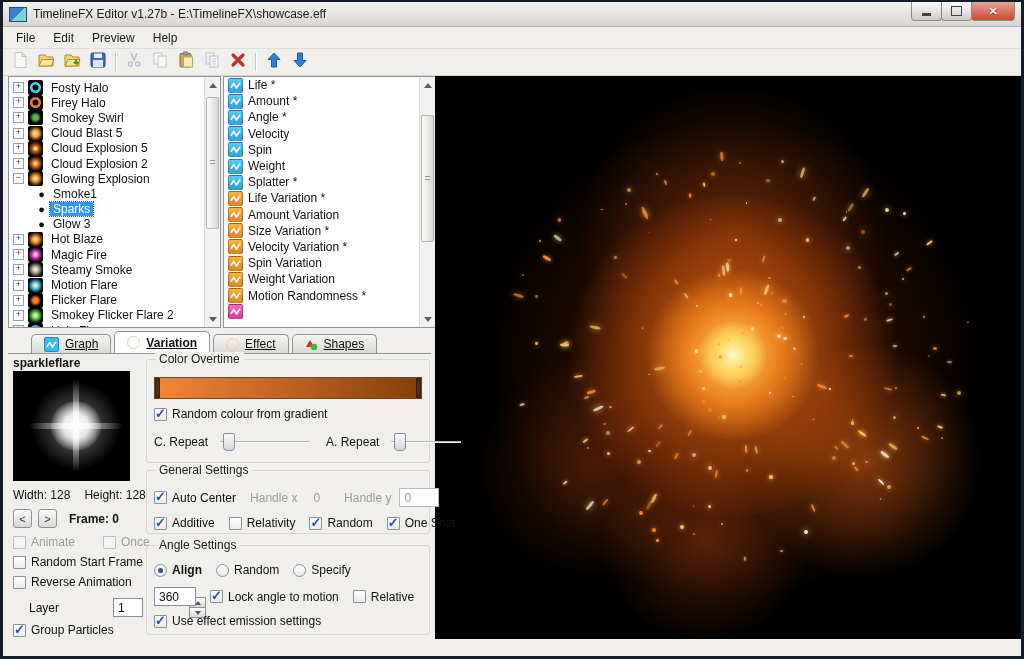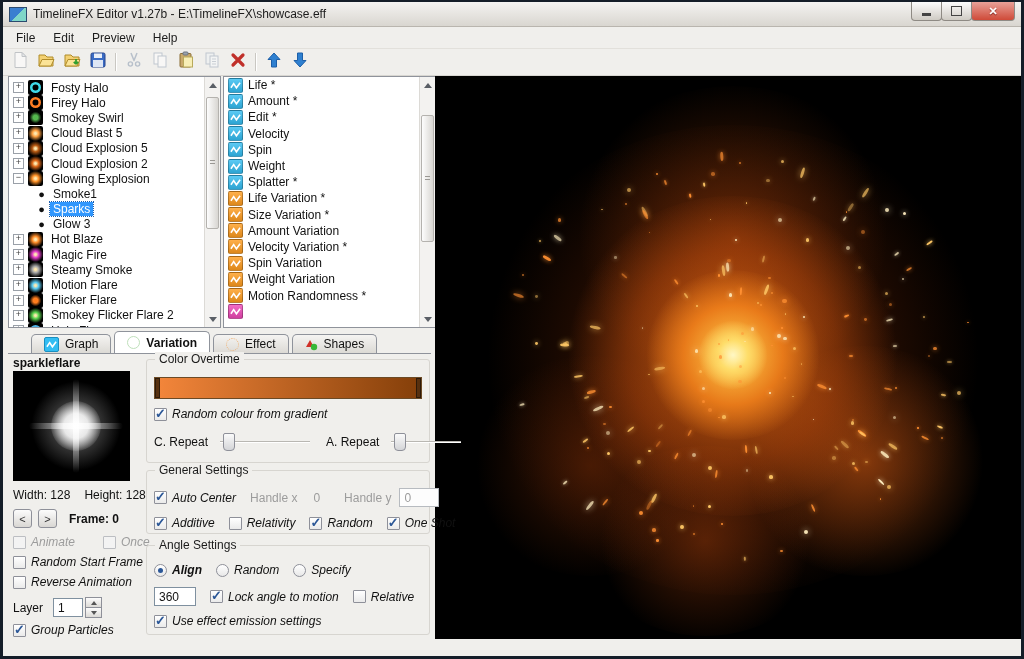--- a/index.html
+++ b/index.html
@@ -43,33 +43,33 @@
   
   .vscroll{position:absolute;top:0;bottom:0;right:0;width:15px;background:#f3f2f0;border-left:1px solid #dcdad6;}
   .sarrow{position:absolute;left:1px;right:1px;height:14px;display:flex;align-items:center;justify-content:center;}
   .sarrow.up{top:1px;}.sarrow.down{bottom:1px;}
   .tri-up{width:0;height:0;border-left:4px solid transparent;border-right:4px solid transparent;border-bottom:5px solid #5a5f66;}
   .tri-down{width:0;height:0;border-left:4px solid transparent;border-right:4px solid transparent;border-top:5px solid #5a5f66;}
   .sthumbv{position:absolute;left:1px;right:1px;background:linear-gradient(90deg,#fdfdfd,#d8d6d2);border:1px solid #b4b2ae;border-radius:2px;}
   .grip{position:absolute;left:3px;right:3px;top:50%;height:6px;margin-top:-3px;background:repeating-linear-gradient(#9a9894 0 1px,transparent 1px 3px);}
   
   .tabs{position:absolute;display:flex;align-items:flex-end;}
-  .tab{height:18px;display:flex;align-items:center;padding:0 12px;border:1px solid #8f939b;border-bottom:none;border-radius:5px 5px 0 0;background:linear-gradient(#f5f4f2,#dcdad5);margin-right:3px;font-size:12px;color:#111;}
+  .tab{height:18px;display:flex;align-items:center;padding:0 12px;border:1px solid #8f939b;border-bottom:none;border-radius:5px 5px 0 0;background:linear-gradient(#f5f4f2,#dcdad5);margin-right:3px;font-size:12px;color:#111;text-decoration:underline;}
   .tab.active{background:#fff;height:21px;font-weight:bold;}
   .tab .tabicon{margin-right:6px;display:flex;}
   
   .group{position:absolute;border:1px solid #d7d5d0;border-radius:3px;box-sizing:border-box;}
   .grouplabel{position:absolute;top:-8px;left:8px;background:#f0efec;padding:0 4px;font-size:12px;color:#1b1b1b;}
   .cb{width:13px;height:13px;border:1px solid #8e9099;background:linear-gradient(#fff,#eaeaea);display:inline-block;position:relative;flex:none;box-sizing:border-box;border-radius:1px;}
   .cb.checked::after{content:"\2713";position:absolute;left:0px;top:-3px;font-size:13px;font-weight:bold;color:#2b5797;}
   .cb.disabled{border-color:#bcbec2;background:#f3f3f3;}
   .radio{width:13px;height:13px;border:1px solid #8e9099;border-radius:50%;background:linear-gradient(#fff,#e8e8e8);display:inline-block;position:relative;flex:none;box-sizing:border-box;}
   .radio.checked::after{content:"";position:absolute;left:3px;top:3px;width:5px;height:5px;border-radius:50%;background:#2b5797;}
   .ctlrow{position:absolute;display:flex;align-items:center;font-size:12px;color:#111;white-space:nowrap;}
-  .ctlrow .lbl{margin:0 14px 0 5px;font-style:italic;}
+  .ctlrow .lbl{margin:0 14px 0 5px;}
   .ctlrow .lbl.gray, .gray{color:#9c9c9c;}
   .inputbox{border:1px solid #7f909f;background:#fff;font-size:12px;color:#111;padding:1px 4px;box-sizing:border-box;height:19px;display:flex;align-items:center;}
   .inputbox.disabled{border-color:#b7bbc0;color:#9c9c9c;background:#fdfdfd;}
   .btn{border:1px solid #8e9099;background:linear-gradient(#fcfcfc,#d9d7d3);border-radius:3px;width:17px;height:17px;display:flex;align-items:center;justify-content:center;font-size:11px;color:#333;}
   .spinner{display:inline-flex;flex-direction:column;margin-left:2px;}
   .spinner .sp{width:15px;height:9px;border:1px solid #8e9099;background:linear-gradient(#fcfcfc,#dcdad6);display:flex;align-items:center;justify-content:center;}
   .spinner .sp + .sp{margin-top:-1px;}
   .tri-up2{width:0;height:0;border-left:3px solid transparent;border-right:3px solid transparent;border-bottom:4px solid #555;}
   .tri-down2{width:0;height:0;border-left:3px solid transparent;border-right:3px solid transparent;border-top:4px solid #555;}
   .slider{position:relative;height:19px;}
@@ -336,21 +336,21 @@
                 </svg>
               </span>
               <span>Amount *</span>
             </div>
             <div class="arow">
               <span class="aicon" style="background:linear-gradient(#ffffff33,#00000022),#33bdf2;border:1px solid rgba(0,0,0,.25);">
                 <svg viewBox="0 0 12 12">
                   <polyline points="1,8.5 4,4 7,8.5 11,3" fill="none" stroke="#fff" stroke-width="1.7"></polyline>
                 </svg>
               </span>
-              <span>Edit *</span>
+              <span>Angle *</span>
             </div>
             <div class="arow">
               <span class="aicon" style="background:linear-gradient(#ffffff33,#00000022),#33bdf2;border:1px solid rgba(0,0,0,.25);">
                 <svg viewBox="0 0 12 12">
                   <polyline points="1,8.5 4,4 7,8.5 11,3" fill="none" stroke="#fff" stroke-width="1.7"></polyline>
                 </svg>
               </span>
               <span>Velocity</span>
             </div>
             <div class="arow">
@@ -384,29 +384,29 @@
                 </svg>
               </span>
               <span>Life Variation *</span>
             </div>
             <div class="arow">
               <span class="aicon" style="background:linear-gradient(#ffffff33,#00000022),#ff9c1e;border:1px solid rgba(0,0,0,.25);">
                 <svg viewBox="0 0 12 12">
                   <polyline points="1,8.5 4,4 7,8.5 11,3" fill="none" stroke="#fff" stroke-width="1.7"></polyline>
                 </svg>
               </span>
+              <span>Amount Variation</span>
+            </div>
+            <div class="arow">
+              <span class="aicon" style="background:linear-gradient(#ffffff33,#00000022),#ff9c1e;border:1px solid rgba(0,0,0,.25);">
+                <svg viewBox="0 0 12 12">
+                  <polyline points="1,8.5 4,4 7,8.5 11,3" fill="none" stroke="#fff" stroke-width="1.7"></polyline>
+                </svg>
+              </span>
               <span>Size Variation *</span>
-            </div>
-            <div class="arow">
-              <span class="aicon" style="background:linear-gradient(#ffffff33,#00000022),#ff9c1e;border:1px solid rgba(0,0,0,.25);">
-                <svg viewBox="0 0 12 12">
-                  <polyline points="1,8.5 4,4 7,8.5 11,3" fill="none" stroke="#fff" stroke-width="1.7"></polyline>
-                </svg>
-              </span>
-              <span>Amount Variation</span>
             </div>
             <div class="arow">
               <span class="aicon" style="background:linear-gradient(#ffffff33,#00000022),#ff9c1e;border:1px solid rgba(0,0,0,.25);">
                 <svg viewBox="0 0 12 12">
                   <polyline points="1,8.5 4,4 7,8.5 11,3" fill="none" stroke="#fff" stroke-width="1.7"></polyline>
                 </svg>
               </span>
               <span>Velocity Variation *</span>
             </div>
             <div class="arow">
@@ -707,21 +707,21 @@
         <span class="lbl gray">Once</span>
       </div>
       <div class="ctlrow" style="left:10px;top:479px;">
         <span class="cb"></span>
         <span class="lbl">Random Start Frame</span>
       </div>
       <div class="ctlrow" style="left:10px;top:499px;">
         <span class="cb"></span>
         <span class="lbl">Reverse Animation</span>
       </div>
-      <div class="ctlrow" style="left:10px;top:521px;">
+      <div class="ctlrow" style="left:26px;top:521px;gap:44px;">
         <span>Layer</span>
         <span class="inputbox" style="width:30px;margin-left:10px;">1</span>
         <span class="spinner">
           <span class="sp">
               <span class="tri-up2"></span>
             </span>
           <span class="sp">
               <span class="tri-down2"></span>
             </span>
         </span>

